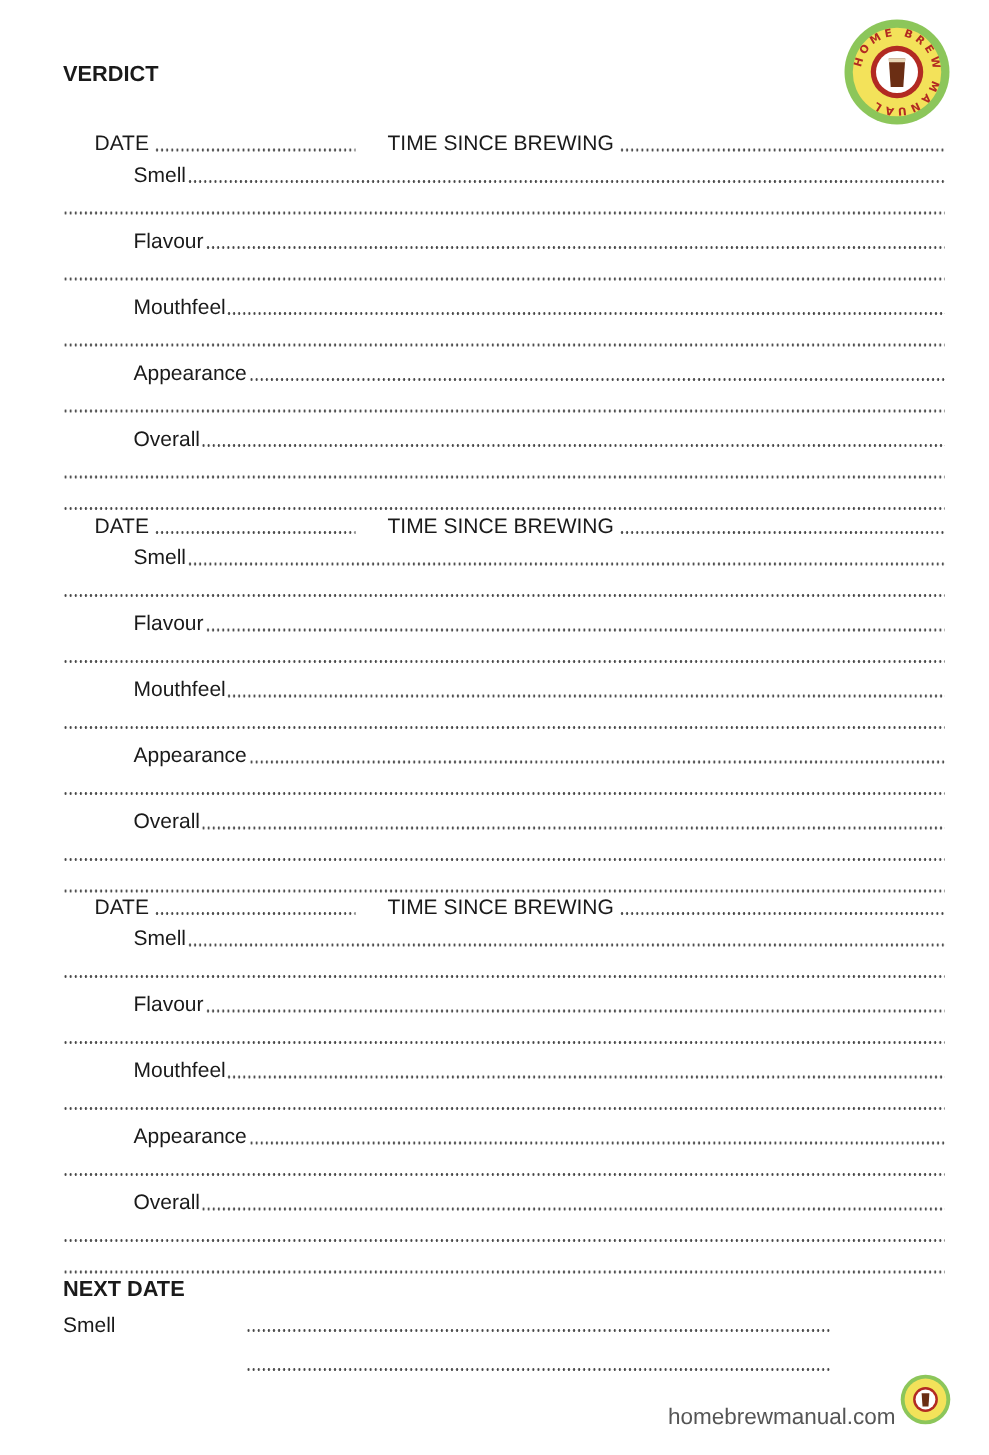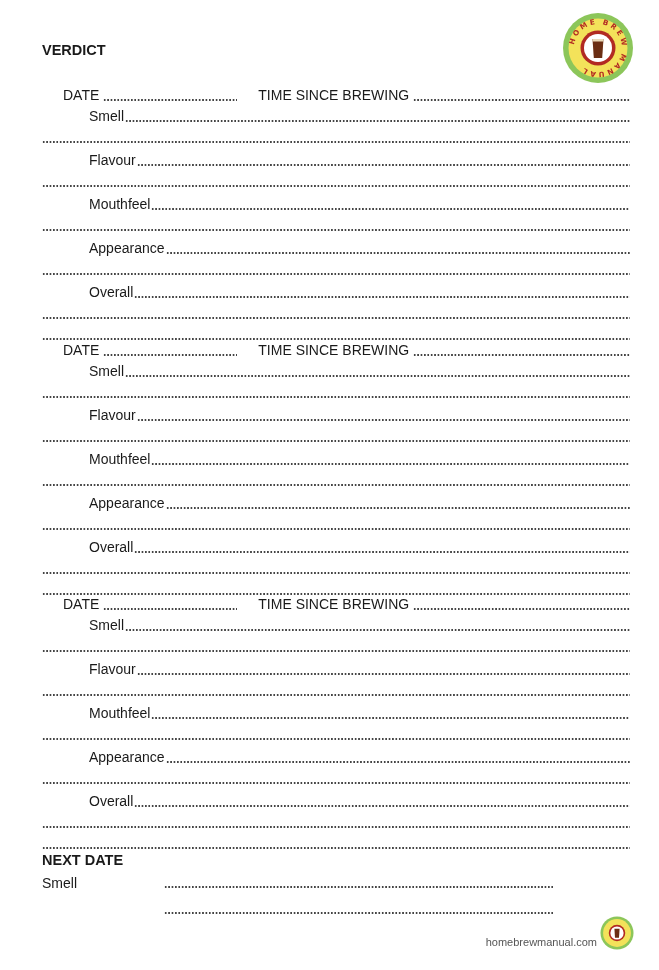--- a/index.html
+++ b/index.html
@@ -19,21 +19,21 @@
     background-image: radial-gradient(circle, #444 0.7px, transparent 0.9px);
     background-size: 3.4px 2px; background-repeat: repeat-x; background-position: 0 center;
     min-height: 2px;
   }
   .date-row { position: absolute; left: 63px; width: 567px; height: 18px; display: flex; align-items: flex-end; font-size: 14px; line-height: 18px; }
   .date-row .lbl { white-space: nowrap; padding-right: 4px; }
   .date-dots { width: 134px; flex: none; }
   .time-lbl { margin-left: 21px; margin-top: 28px; }
   .change-row { position: absolute; left: 42px; width: 512px; height: 18px; display: flex; align-items: flex-end; font-size: 14px; }
   .change-row .lbl { width: 122px; flex: none; }
-  .footer-text { position: absolute; right: 62px; top: 936px; font-size: 11px; color: #555; }
+  .footer-text { position: absolute; right: 62px; top: 936px; font-size: 15px; color: #555; }
   .logo svg { display: block; }
 </style>
 </head>
 <body>
 
 <div class="abs logo" style="left:562px; top:12px;">
   <svg width="72" height="72" viewBox="0 0 72 72">
     <circle cx="36" cy="36" r="35" fill="#8cc65a"></circle>
     <circle cx="36" cy="36" r="29.5" fill="#f3e25a"></circle>
     <defs>

